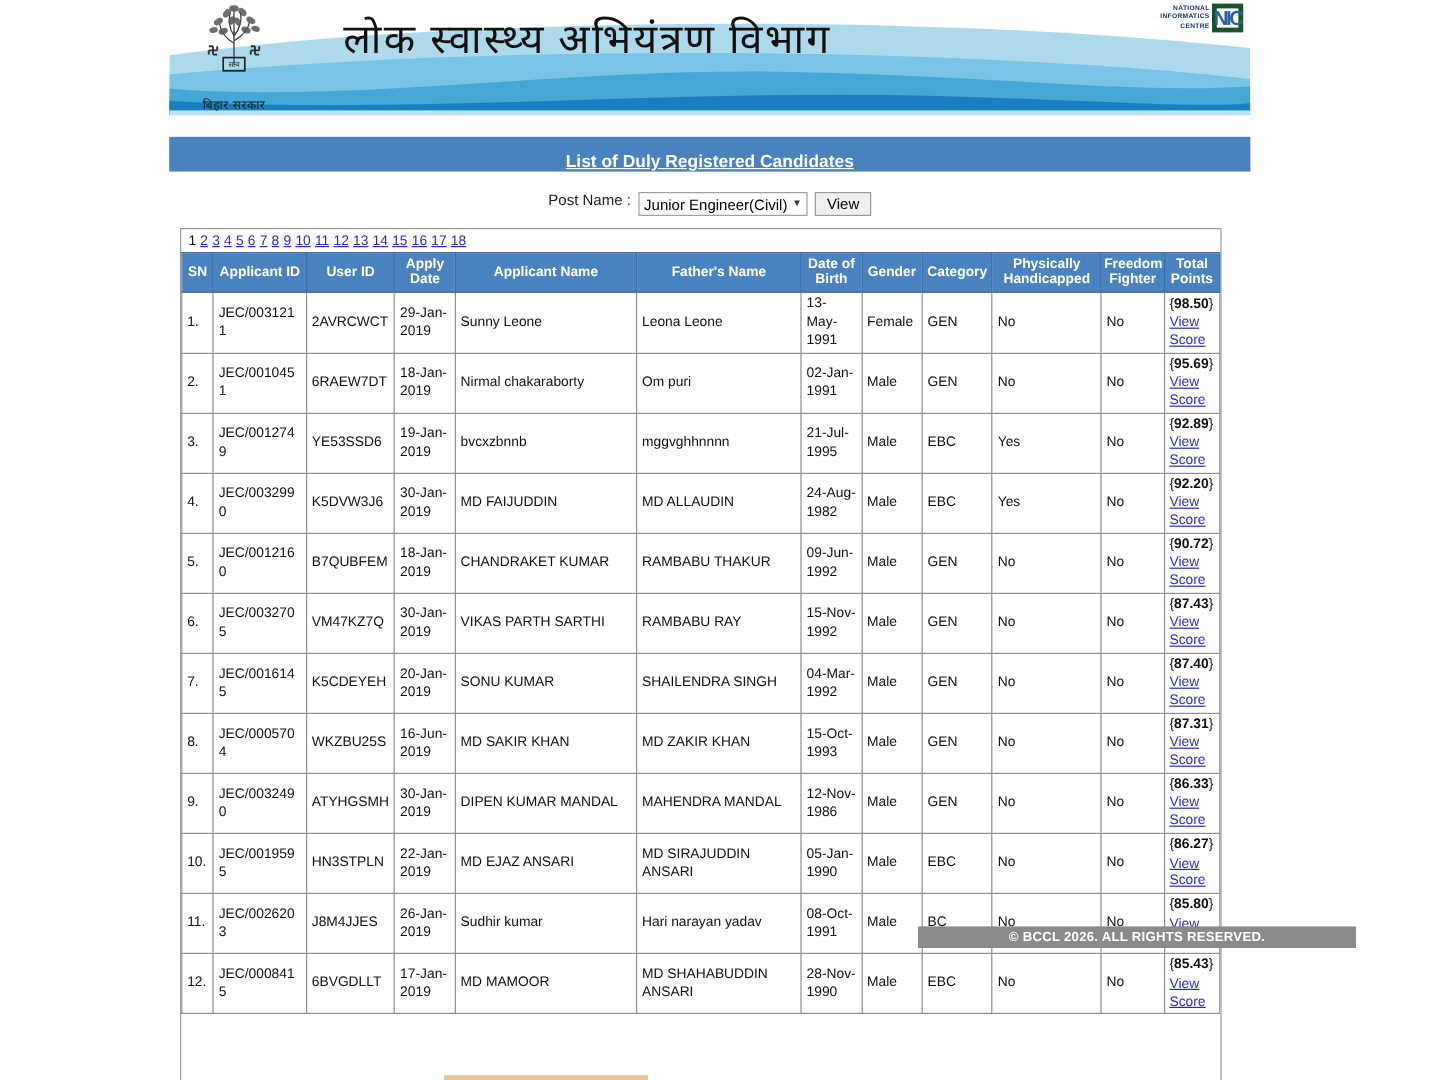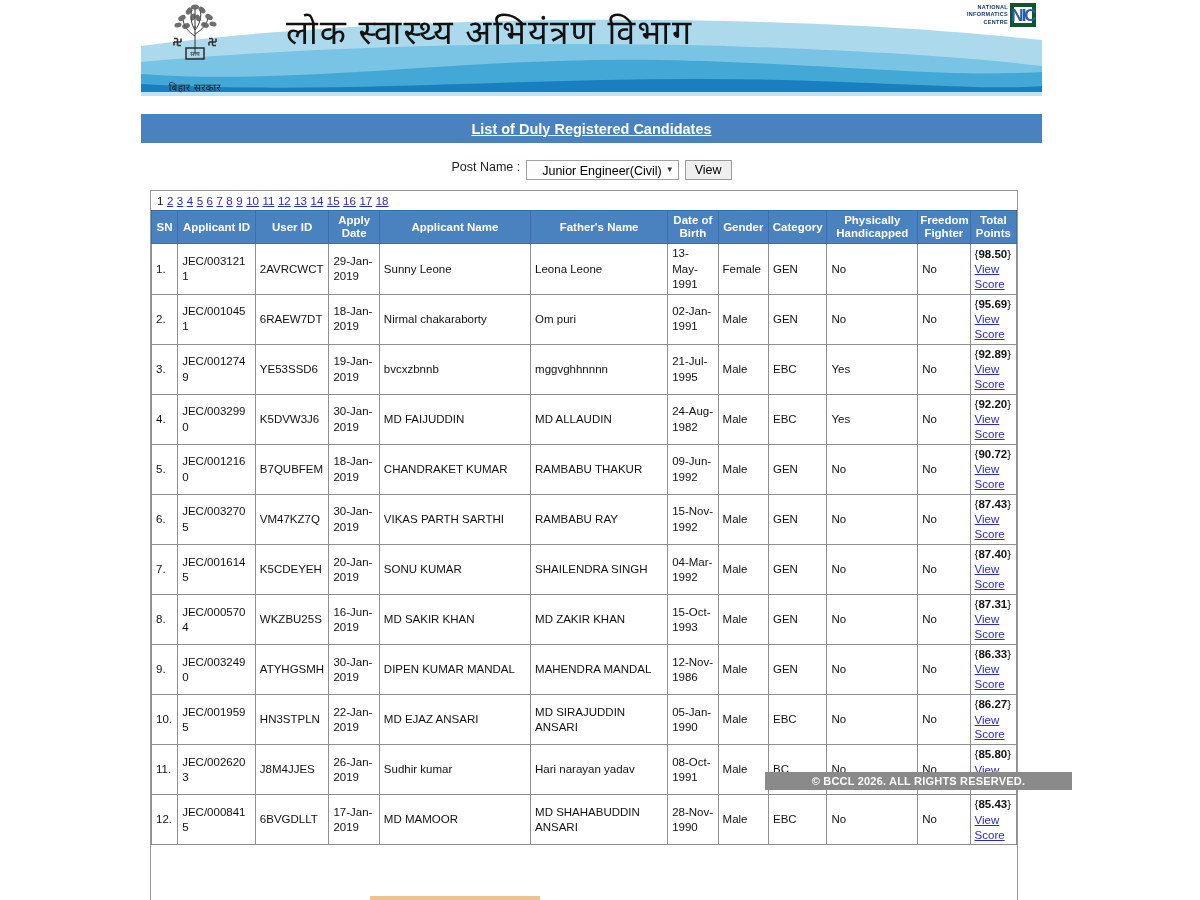--- a/index.html
+++ b/index.html
@@ -47,36 +47,36 @@
     display:flex; align-items:center; justify-content:center;
   }
   .nic-box span {
     font-family:"Liberation Sans", sans-serif; font-weight:bold;
     font-size:17px; color:#2a5fa8; letter-spacing:-2px; line-height:1;
   }
 
   
   .title-strip {
     position:absolute; left:141px; top:114px; width:901px; height:29px;
-    background:#4a81bf; display:flex; align-items:center; justify-content:center;
+    background:#4a81bf; display:flex; align-items:flex-end; justify-content:center;
   }
   .title-strip a {
     color:#ffffff; font-size:14.5px; font-weight:bold;
     text-decoration:underline; font-family:"Liberation Sans", sans-serif;
   }
 
   
   .postrow {
     position:absolute; left:141px; top:160px; width:901px; height:22px;
     display:flex; align-items:flex-start; justify-content:center; gap:6px;
   }
   .postlabel { font-size:12.5px; color:#222; font-family:"Liberation Sans", sans-serif; }
   .postselect {
     font-size:12.5px; font-family:"Liberation Sans", sans-serif; color:#000;
-    border:1px solid #a0a0a0; background:#fdfdfd; padding:1px 16px 1px 15px;
+    border:1px solid #a0a0a0; background:#fdfdfd; padding:1px 16px 1px 4px;
     height:20px; line-height:18px; position:relative; display:inline-block;
   }
   .postselect .caret {
     position:absolute; right:4px; top:50%; transform:translateY(-50%);
     font-size:8px; color:#333;
   }
   .viewbtn {
     font-size:12.5px; font-family:"Liberation Sans", sans-serif; color:#000;
     border:1px solid #9a9a9a; background:#efefef; padding:1px 9px;
     height:20px; line-height:17px; cursor:pointer;
@@ -121,21 +121,21 @@
 
   .points-val { font-size:11.5px; color:#111; }
   .points-val b { font-weight:bold; }
   .points-link {
     display:block; color:#2b2bc0; text-decoration:underline;
     font-size:11.5px; line-height:1.3;
   }
 
   
   .watermark {
-    position:absolute; left:765px; top:772px; width:307px; height:18px;
+    position:absolute; left:765px; top:772px; width:365px; height:18px;
     background:#8a8a8a; color:#ffffff; font-size:11px; font-weight:bold;
     font-family:"Liberation Sans", sans-serif;
     display:flex; align-items:center; justify-content:center;
     letter-spacing:.2px; z-index:40;
   }
 
   
   .bottom-sliver {
     position:absolute; left:370px; bottom:0; width:170px; height:4px;
     background:#e8b87a; opacity:.85; z-index:30;

